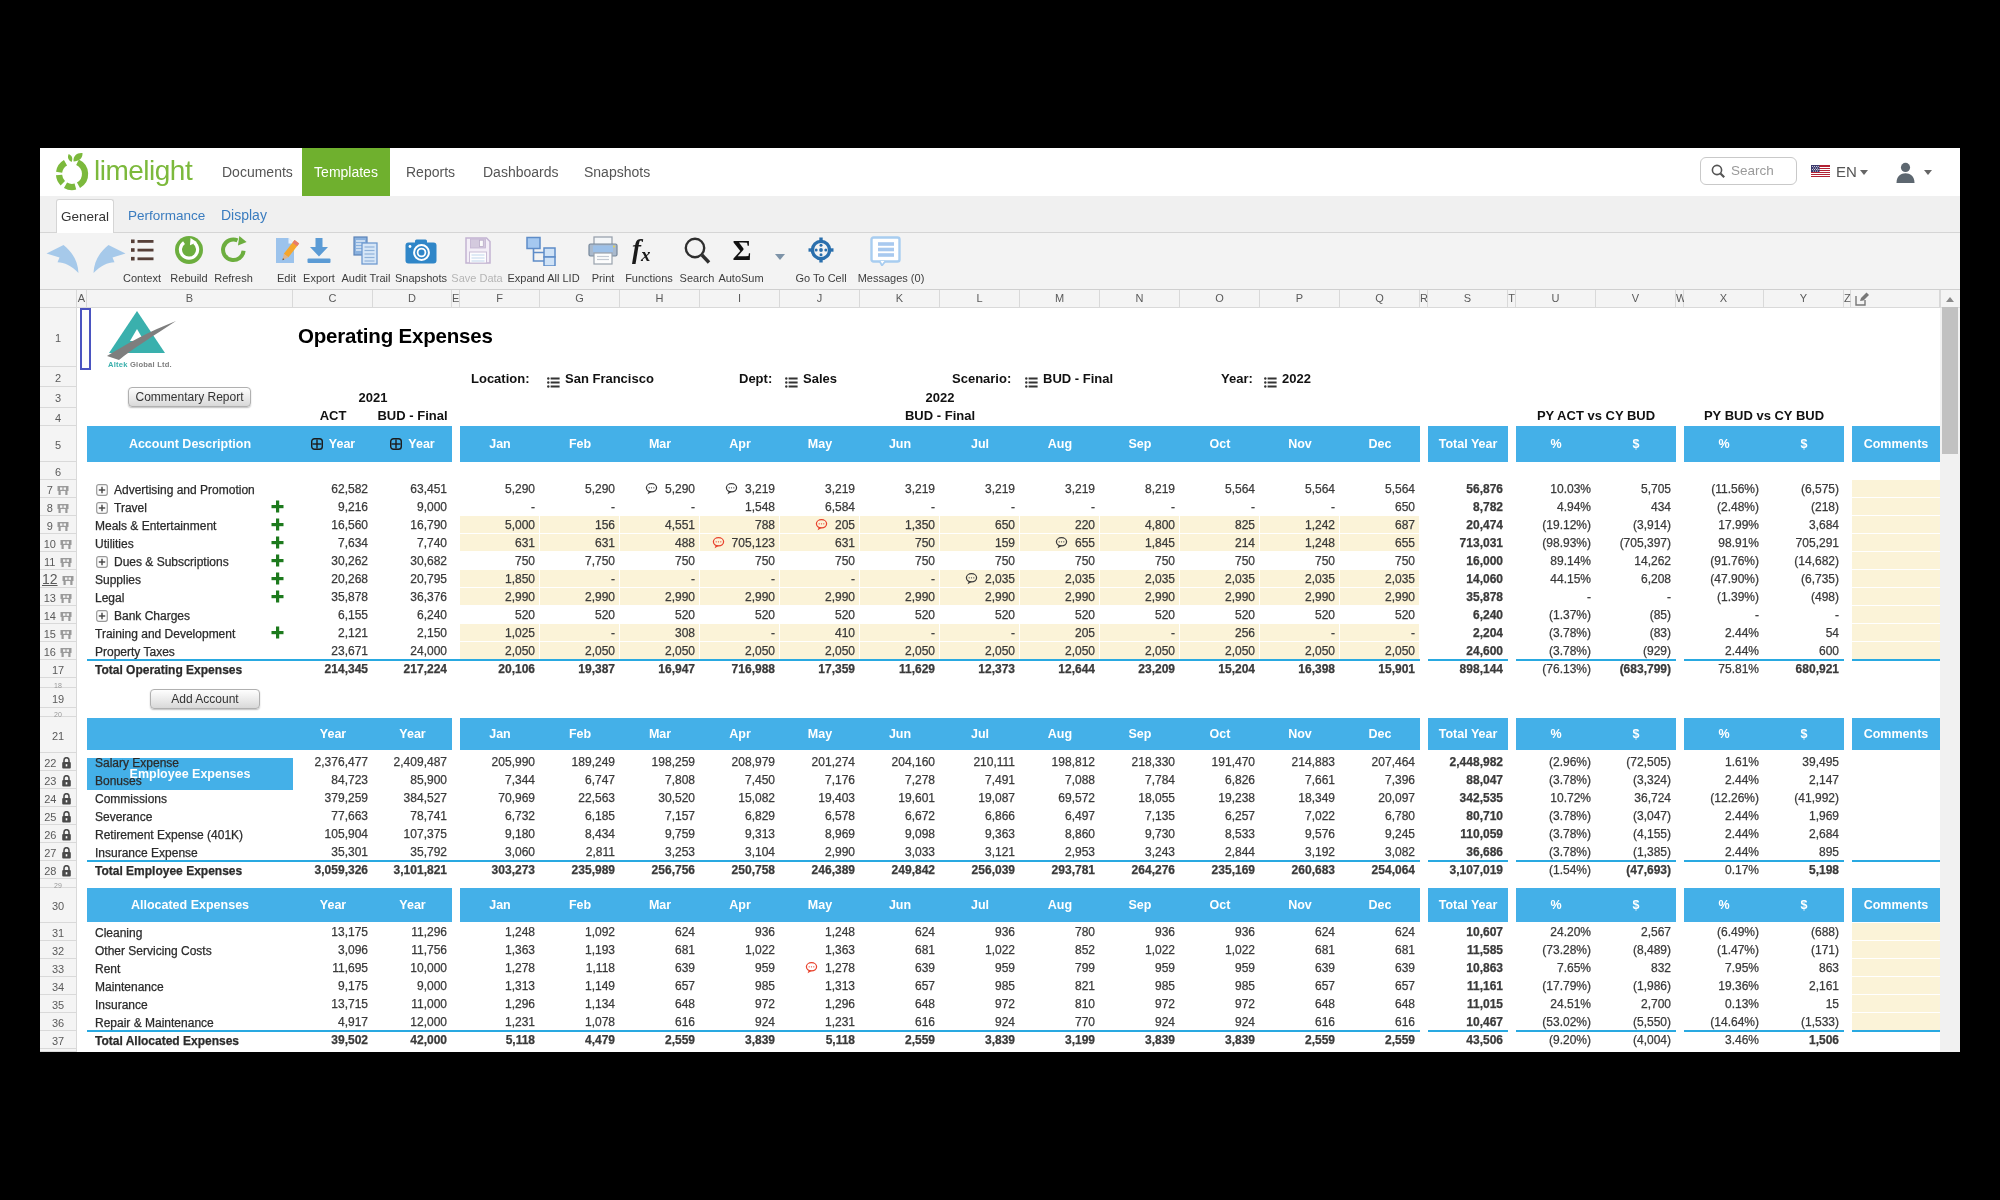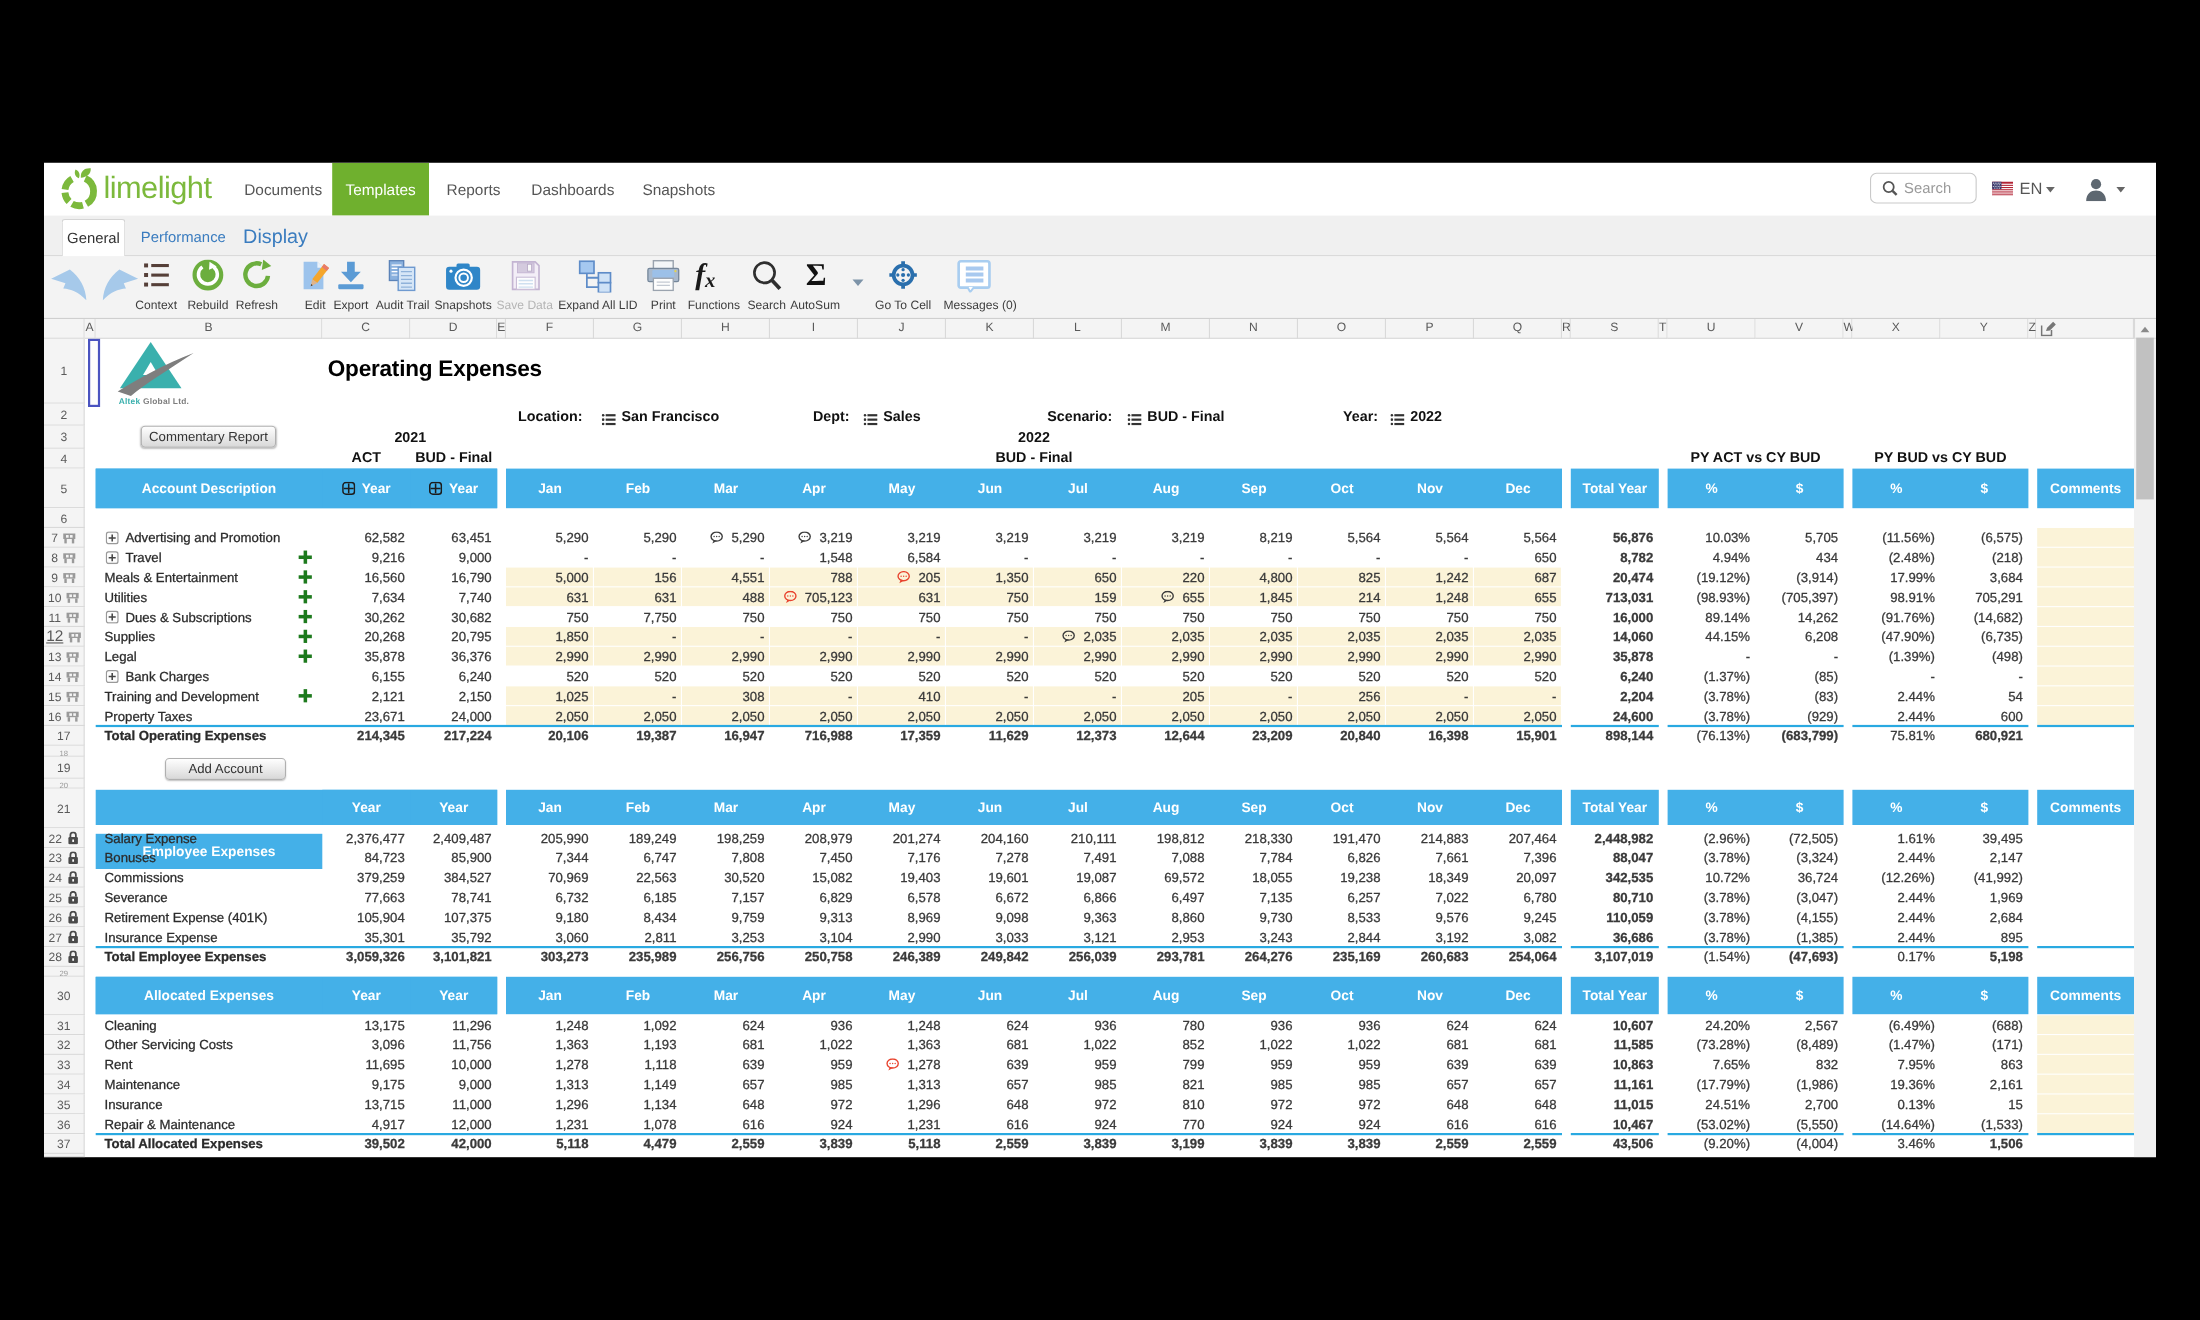--- a/index.html
+++ b/index.html
@@ -74,21 +74,21 @@
 <div style="left:1796px;top:0;height:48px;line-height:48px;font-size:15px;color:#555;">EN</div>
 <div style="left:1820px;top:22px;width:0;height:0;border-left:4.5px solid transparent;border-right:4.5px solid transparent;border-top:5px solid #666;"></div>
 <svg style="position:absolute;left:1855px;top:13px" width="21" height="22" viewBox="0 0 21 22">
 <circle cx="10.5" cy="6.4" r="4.6" fill="#5d6770"></circle>
 <path d="M1.5 22 C1.5 14.8 6 12.2 10.5 12.2 C15 12.2 19.5 14.8 19.5 22 Z" fill="#5d6770"></path>
     </svg>
 <div style="left:1884px;top:22px;width:0;height:0;border-left:4.5px solid transparent;border-right:4.5px solid transparent;border-top:5px solid #666;"></div>
 <div style="left:0;top:48px;width:1920px;height:37px;background:#f0f0f0;border-bottom:1px solid #d5d5d5;"></div>
 <div style="left:16px;top:51px;width:58px;height:34px;background:#fff;border:1px solid #d5d5d5;border-bottom:none;border-radius:3px 3px 0 0;line-height:33px;text-align:center;font-size:13.5px;color:#333;z-index:2;">General</div>
 <div style="left:88px;top:51px;width:75px;height:34px;line-height:33px;text-align:center;font-size:13.5px;color:#3a7cbf;">Performance</div>
-<div style="left:181px;top:51px;width:50px;height:34px;line-height:33px;text-align:right;font-size:18px;color:#3a7cbf;">Display</div>
+<div style="left:181px;top:51px;width:50px;height:34px;line-height:33px;text-align:left;font-size:14px;color:#3a7cbf;">Display</div>
 <div style="left:0;top:85px;width:1920px;height:57px;background:#f3f3f3;border-bottom:1px solid #cfcfcf;"></div>
 <svg style="position:absolute;left:6px;top:96px" width="80" height="30" viewBox="0 0 80 30">
 <path d="M0.5 9.5 L17.5 1 C 26.5 8 32 17.5 32.5 29 C 25.5 21.5 18.5 18.6 11.5 18.2 L13.5 13.5 Z" fill="#a6c9ea"></path>
 <path d="M79.5 9.5 L62.5 1 C 53.5 8 48 17.5 47.5 29 C 54.5 21.5 61.5 18.6 68.5 18.2 L66.5 13.5 Z" fill="#a6c9ea"></path>
 </svg>
 <svg style="position:absolute;left:84px;top:88px" width="36" height="30" viewBox="0 0 36 30">
       <g fill="#553f38">
         <rect x="7" y="3.5" width="3.6" height="3.6"></rect>
         <rect x="13.5" y="4" width="16" height="2.8"></rect>
 <rect x="7" y="12.2" width="3.6" height="3.6"></rect>
@@ -901,21 +901,21 @@
 <div class="num" style="left:333px;top:512px;width:74px;height:18px;line-height:18px;font-weight:bold;">217,224</div>
 <div class="num" style="left:420px;top:512px;width:75px;height:18px;line-height:18px;font-weight:bold;">20,106</div>
 <div class="num" style="left:500px;top:512px;width:75px;height:18px;line-height:18px;font-weight:bold;">19,387</div>
 <div class="num" style="left:580px;top:512px;width:75px;height:18px;line-height:18px;font-weight:bold;">16,947</div>
 <div class="num" style="left:660px;top:512px;width:75px;height:18px;line-height:18px;font-weight:bold;">716,988</div>
 <div class="num" style="left:740px;top:512px;width:75px;height:18px;line-height:18px;font-weight:bold;">17,359</div>
 <div class="num" style="left:820px;top:512px;width:75px;height:18px;line-height:18px;font-weight:bold;">11,629</div>
 <div class="num" style="left:900px;top:512px;width:75px;height:18px;line-height:18px;font-weight:bold;">12,373</div>
 <div class="num" style="left:980px;top:512px;width:75px;height:18px;line-height:18px;font-weight:bold;">12,644</div>
 <div class="num" style="left:1060px;top:512px;width:75px;height:18px;line-height:18px;font-weight:bold;">23,209</div>
-<div class="num" style="left:1140px;top:512px;width:75px;height:18px;line-height:18px;font-weight:bold;">20,840</div>
+<div class="num" style="left:1140px;top:512px;width:75px;height:18px;line-height:18px;font-weight:bold;">15,204</div>
 <div class="num" style="left:1220px;top:512px;width:75px;height:18px;line-height:18px;font-weight:bold;">16,398</div>
 <div class="num" style="left:1300px;top:512px;width:75px;height:18px;line-height:18px;font-weight:bold;">15,901</div>
 <div class="num" style="left:1388px;top:512px;width:75px;height:18px;line-height:18px;font-weight:bold;">898,144</div>
 <div class="num" style="left:1476px;top:512px;width:75px;height:18px;line-height:18px;">(76.13%)</div>
 <div class="num" style="left:1556px;top:512px;width:75px;height:18px;line-height:18px;font-weight:bold;">(683,799)</div>
 <div class="num" style="left:1644px;top:512px;width:75px;height:18px;line-height:18px;">75.81%</div>
 <div class="num" style="left:1724px;top:512px;width:75px;height:18px;line-height:18px;font-weight:bold;">680,921</div>
 <div class="btn" style="left:110px;top:541px;width:110px;height:20px;line-height:19px;">Add Account</div>
 <div style="left:55px;top:605px;width:240px;"><span class="nm">Salary Expense</span></div>
 <div class="num" style="left:253px;top:605px;width:75px;height:18px;line-height:18px;">2,376,477</div>

